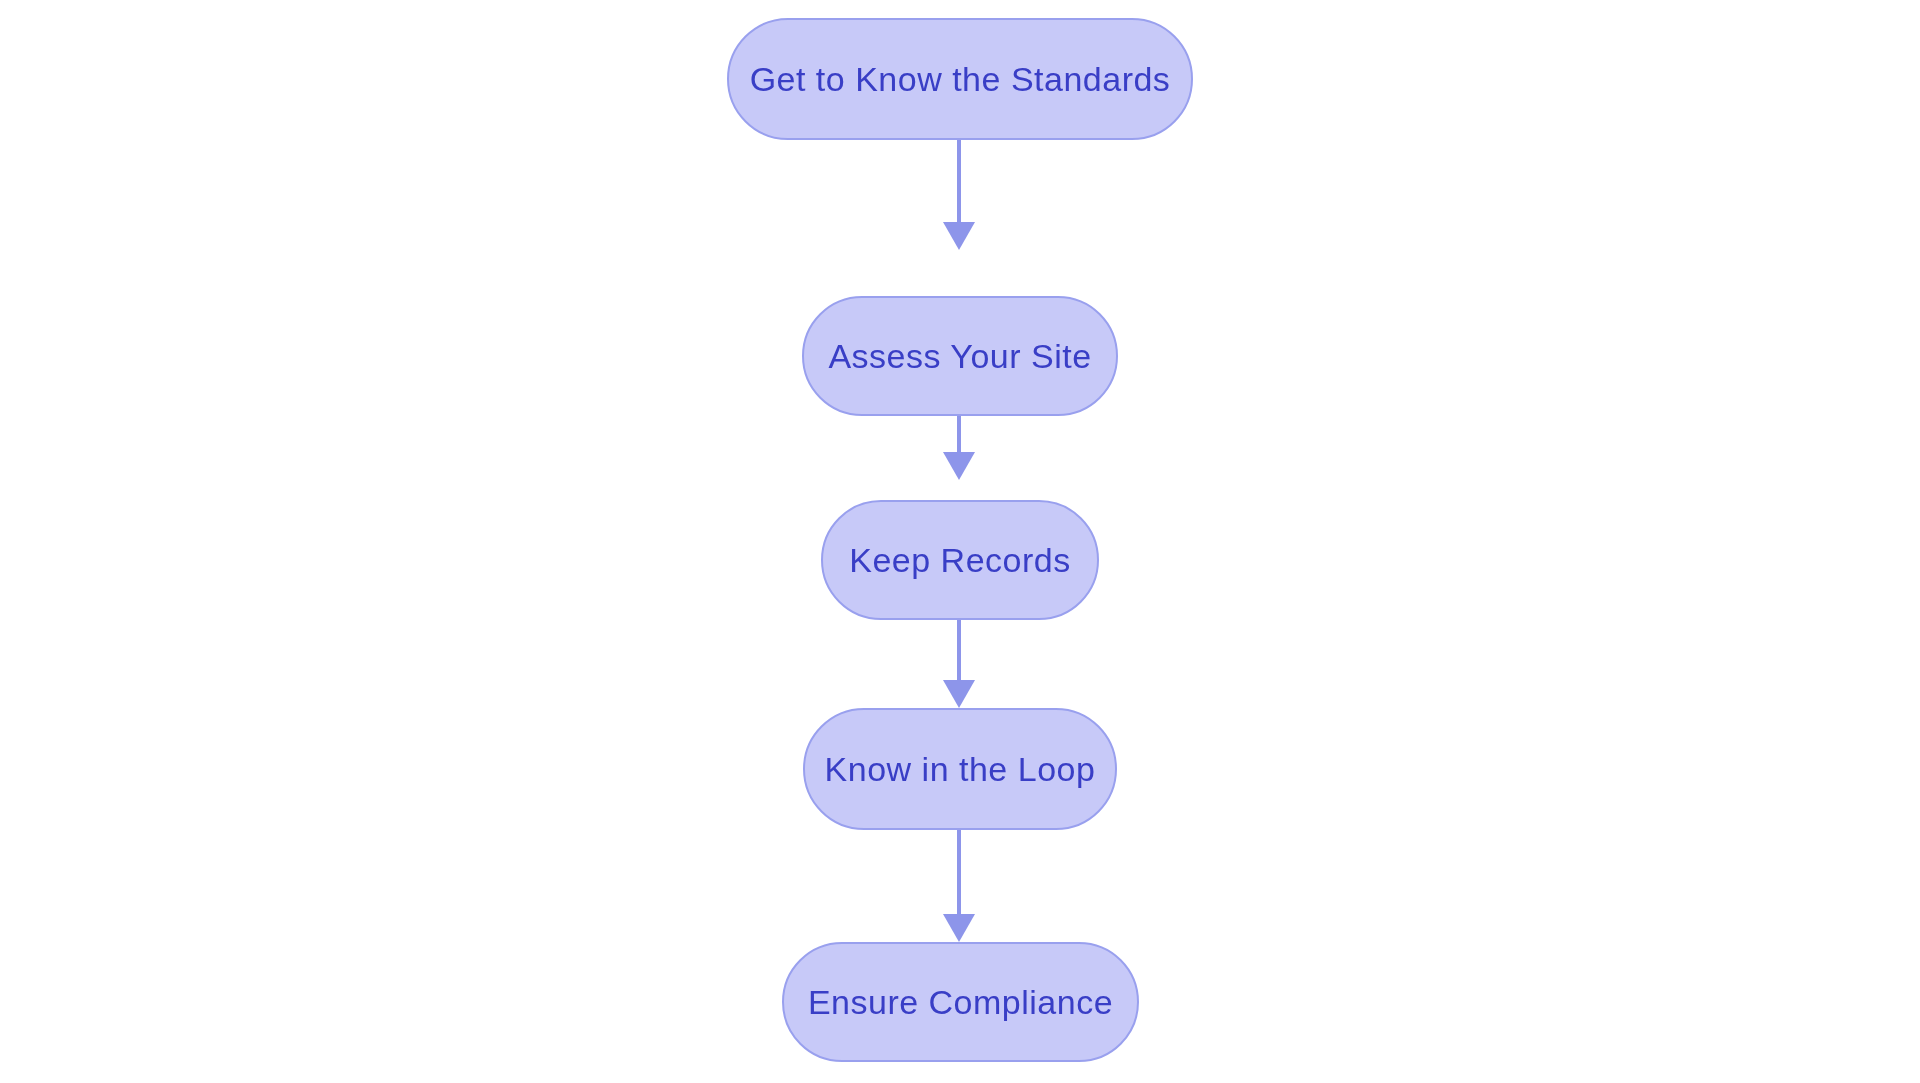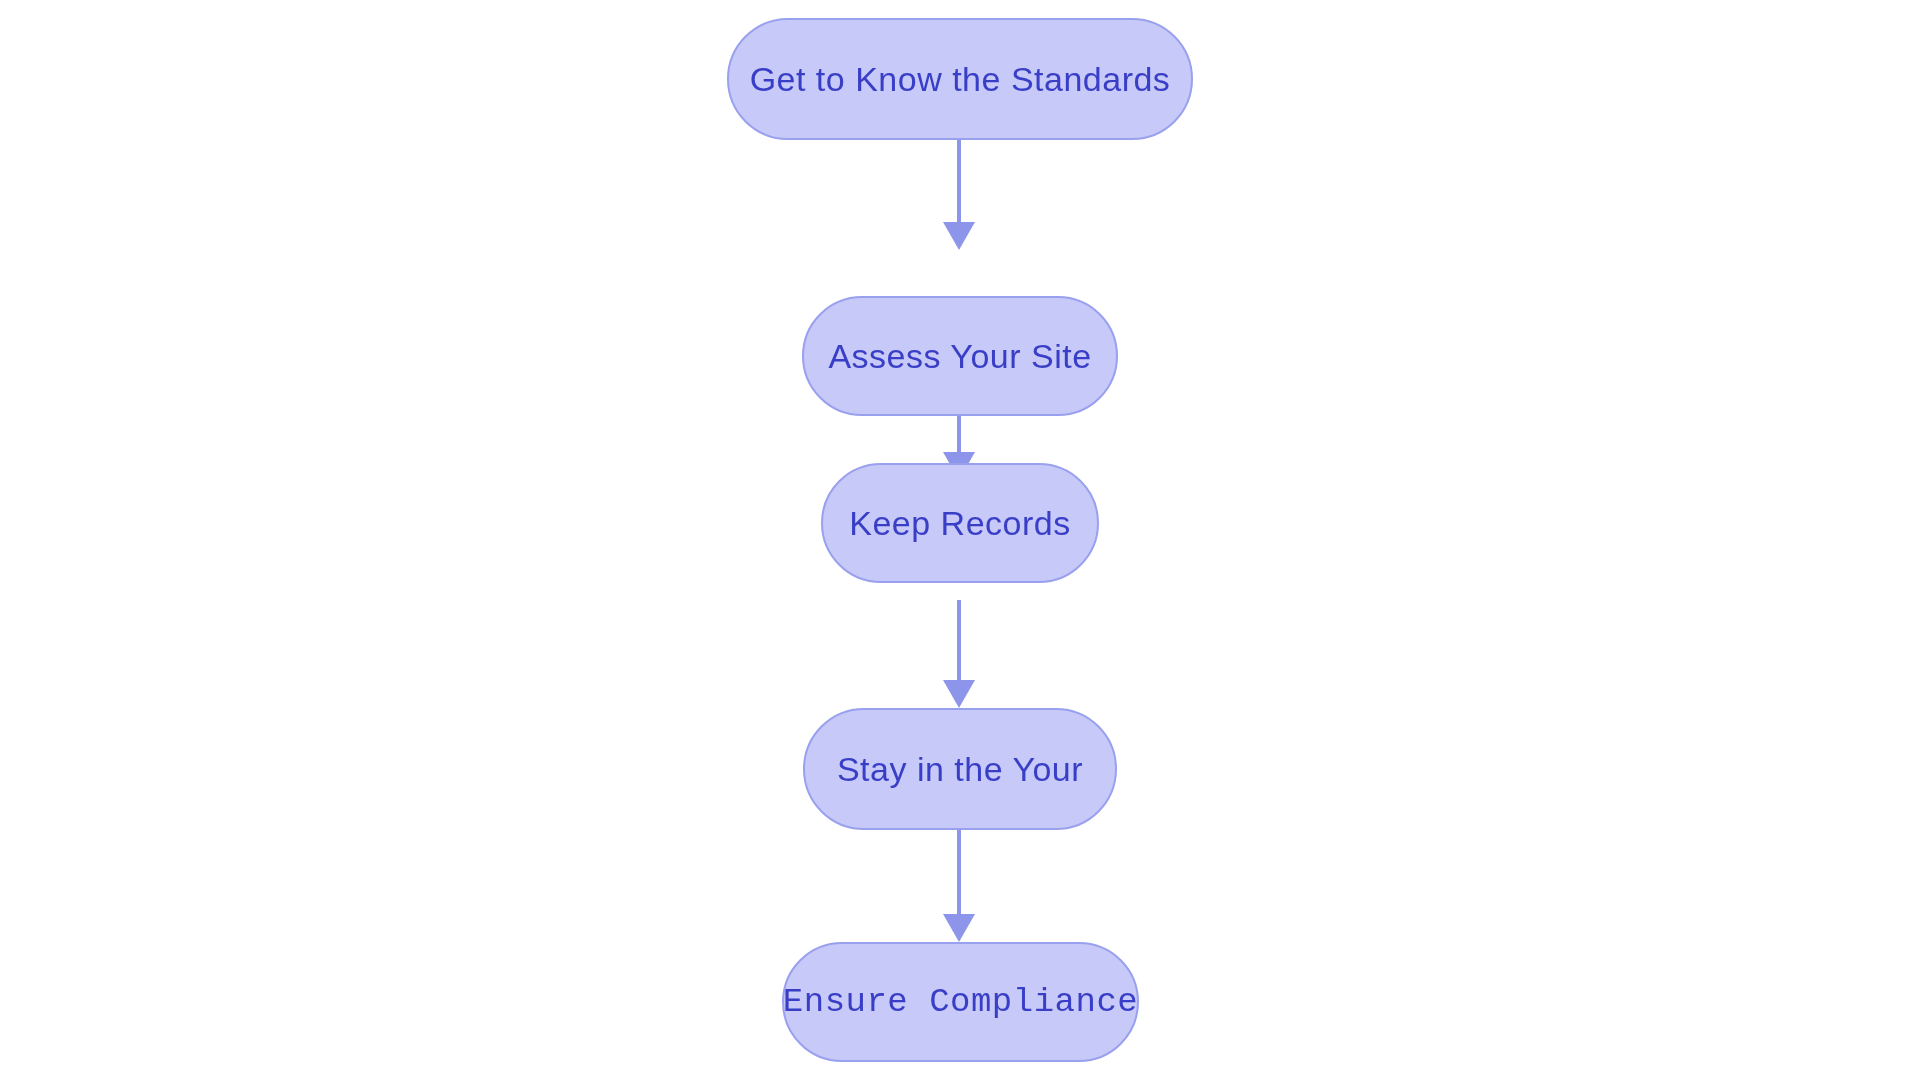--- a/index.html
+++ b/index.html
@@ -33,23 +33,23 @@
     border-radius: 62px;
     color: var(--text);
     font-size: 34px;
     font-weight: 400;
     letter-spacing: 0.5px;
     white-space: nowrap;
     text-align: center;
   }
   .node-1 { left: 727px; top: 18px;  width: 466px; height: 122px; }
   .node-2 { left: 802px; top: 248px; width: 316px; height: 120px; margin-top: 48px; }
-  .node-3 { left: 821px; top: 463px; width: 278px; height: 120px; }
+  .node-3 { left: 821px; top: 500px; width: 278px; height: 120px; }
   .node-4 { left: 803px; top: 708px; width: 314px; height: 122px; }
-  .node-5 { left: 782px; top: 942px; width: 357px; height: 120px; font-family: Liberation Mono, monospace; }
+  .node-5 { left: 782px; top: 942px; width: 357px; height: 120px; }
   .connectors {
     position: absolute;
     left: 0;
     top: 0;
     width: 1920px;
     height: 1083px;
     pointer-events: none;
   }
   .connectors line {
     stroke: var(--arrow);
@@ -89,20 +89,20 @@
 
   <div class="node node-2">
     <span>Assess Your Site</span>
   </div>
 
   <div class="node node-3">
     <span>Keep Records</span>
   </div>
 
   <div class="node node-4">
-    <span>Stay in the Your</span>
+    <span>Know in the Loop</span>
   </div>
 
   <div class="node node-5">
     <span>Ensure Compliance</span>
   </div>
 
 </div>
 
 </body></html>

